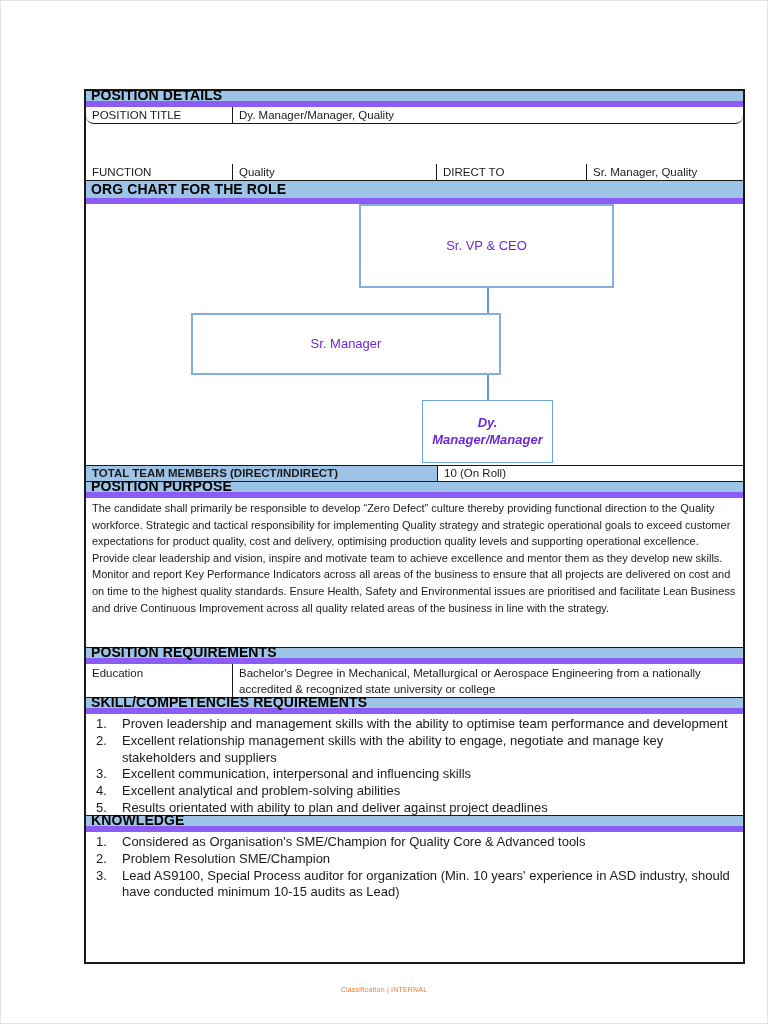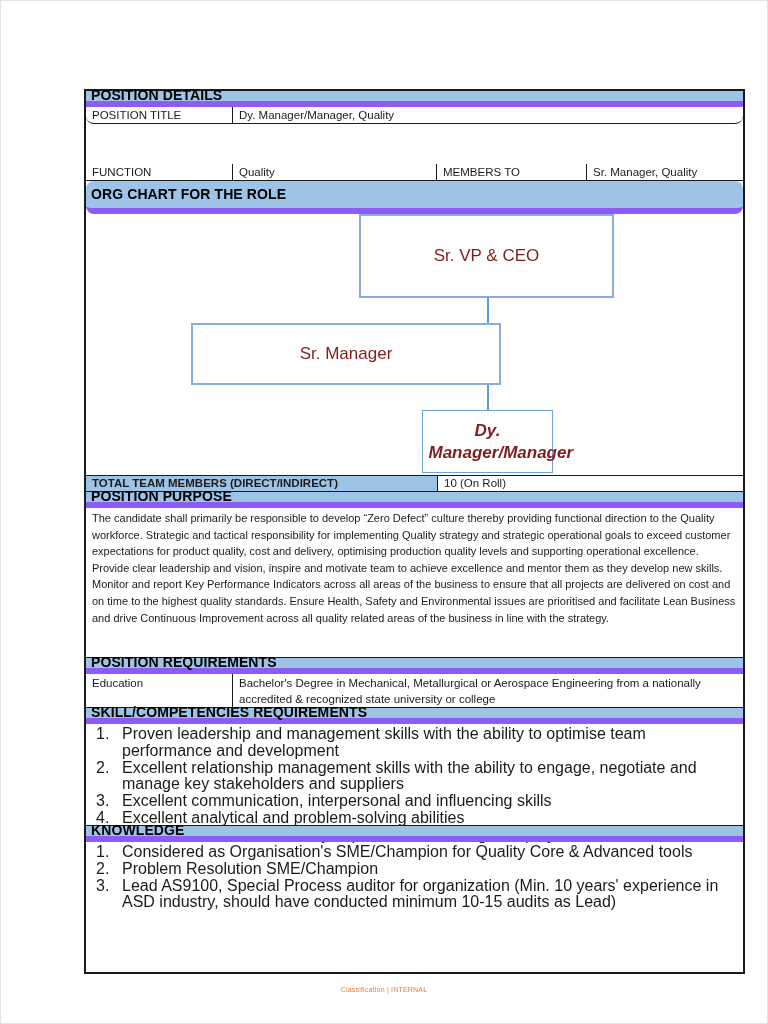--- a/index.html
+++ b/index.html
@@ -34,21 +34,21 @@
     border-bottom: 6px solid #8b5cf6;
     font-weight: bold;
     font-size: 14px;
     color: #000;
     display: flex;
     align-items: center;
     padding: 0 5px;
     letter-spacing: 0.1px;
     text-align: right;
   }
-  .section-bar.h17 { height: 33px; border-radius: 8px; }
+  .section-bar.h17 { height: 23px; }
 
   .t-row { display: flex; border-bottom: 1px solid #1a1a1a; }
   .t-cell {
     padding: 1px 6px;
     border-right: 1px solid #1a1a1a;
     display: flex;
     align-items: center;
     overflow: hidden;
     white-space: nowrap;
   }
@@ -72,22 +72,22 @@
     border-bottom: 1px solid #1a1a1a;
     background: #fff;
   }
   .org-box {
     position: absolute;
     background: #fff;
     display: flex;
     align-items: center;
     justify-content: center;
     text-align: center;
-    font-size: 17px;
-    color: #7f1d1d;
+    font-size: 13px;
+    color: #6d28d9;
   }
   .org-box.vp   { left: 273px; top: 0px;   width: 255px; height: 84px; border: 2px solid #85aedd; }
   .org-box.mgr  { left: 77px;  top: 109px; width: 310px; height: 62px; border: 2px solid #85aedd; margin-left: 28px; }
   .org-box.dy   { left: 336px; top: 196px; width: 131px; height: 63px; border: 1px solid #6fa3dc;
                   font-weight: bold; font-style: italic; line-height: 1.25; }
   .org-box.dy .inner { width: 118px; }
   .conn { position: absolute; background: #5B9BD5; }
   .conn.vline { left: 401px; top: 84px; width: 2px; height: 113px; }
   .conn.nub   { left: 387px; top: 140px; width: 15px; height: 2px; }
 
@@ -103,21 +103,21 @@
     border-bottom: 1px solid #1a1a1a;
     padding: 2px 6px 0 2px;
   }
   .list-cell.skills { height: 102px; }
   .list-cell.knowledge { height: 130px; border-bottom: none; }
   .num-list { list-style: none; counter-reset: item; }
   .num-list li {
     counter-increment: item;
     display: flex;
     line-height: 16.8px;
-    font-size: 16px;
+    font-size: 13px;
   }
   .num-list li::before {
     content: counter(item) ".";
     width: 26px;
     flex: none;
     text-align: left;
     padding-left: 8px;
   }
   .num-list li .li-text { flex: 1; }
 
@@ -144,21 +144,21 @@
     </div>
 
     <div class="t-row row-title">
       <div class="t-cell w-label">POSITION TITLE</div>
       <div class="t-cell">Dy. Manager/Manager, Quality</div>
     </div>
 
     <div class="t-row row-function">
       <div class="t-cell w-label">FUNCTION</div>
       <div class="t-cell w-quality">Quality</div>
-      <div class="t-cell w-reports">MEMBERS TO</div>
+      <div class="t-cell w-reports">DIRECT TO</div>
       <div class="t-cell">Sr. Manager, Quality</div>
     </div>
 
     <div class="section-bar h17">
       <span>ORG CHART FOR THE ROLE</span>
     </div>
 
     <div class="org-cell">
       <div class="conn vline"></div>
       <div class="conn nub"></div>

